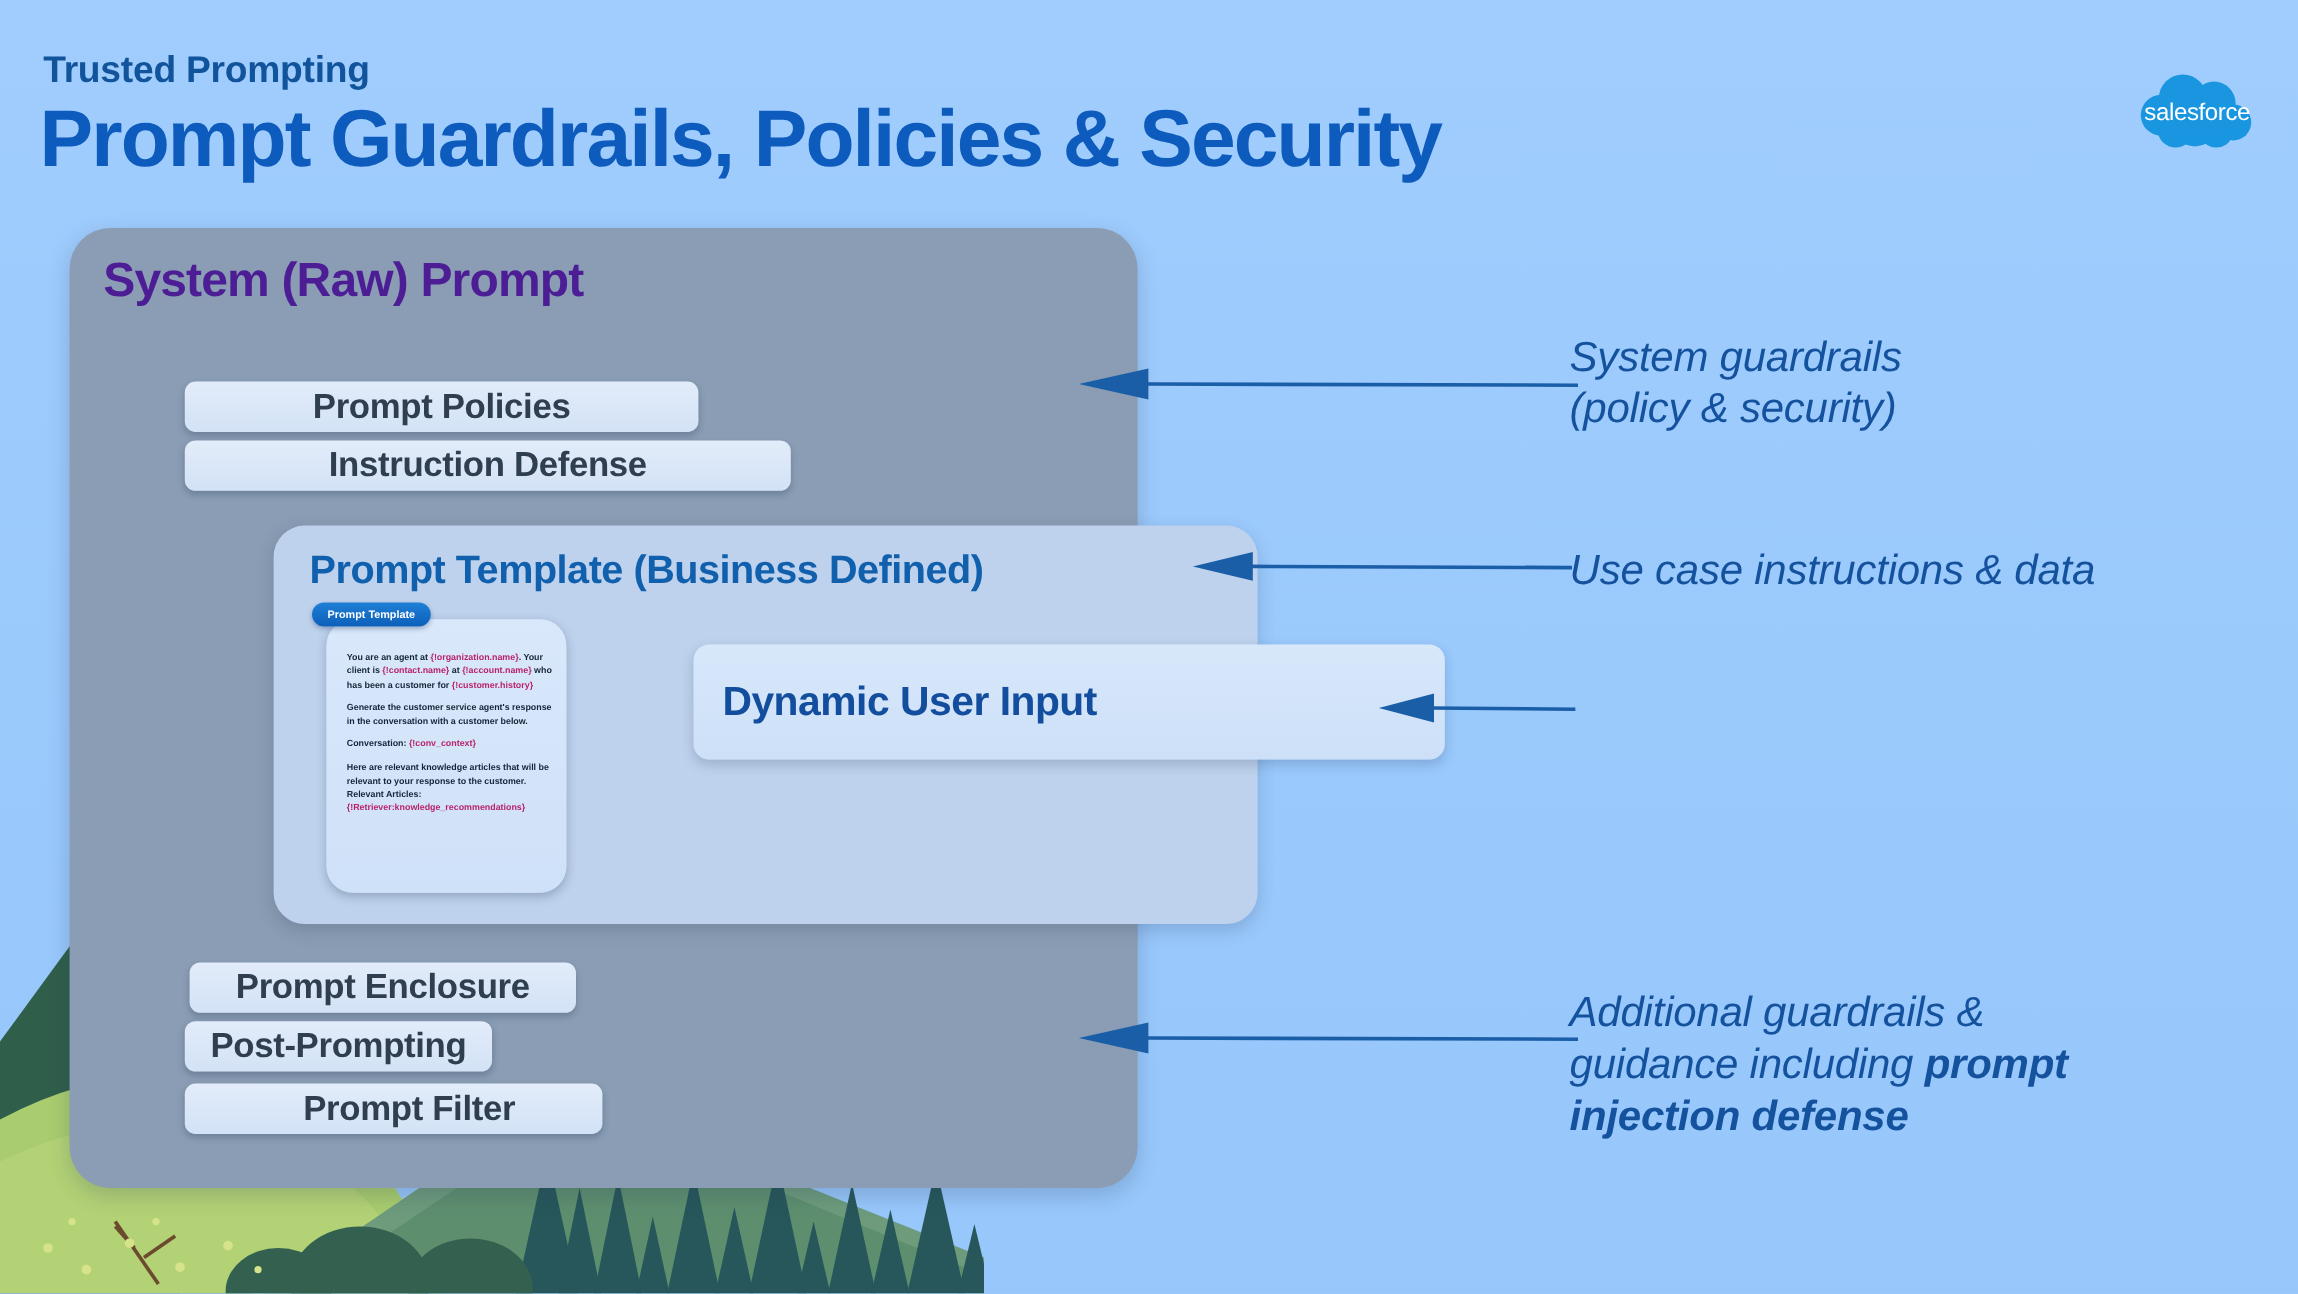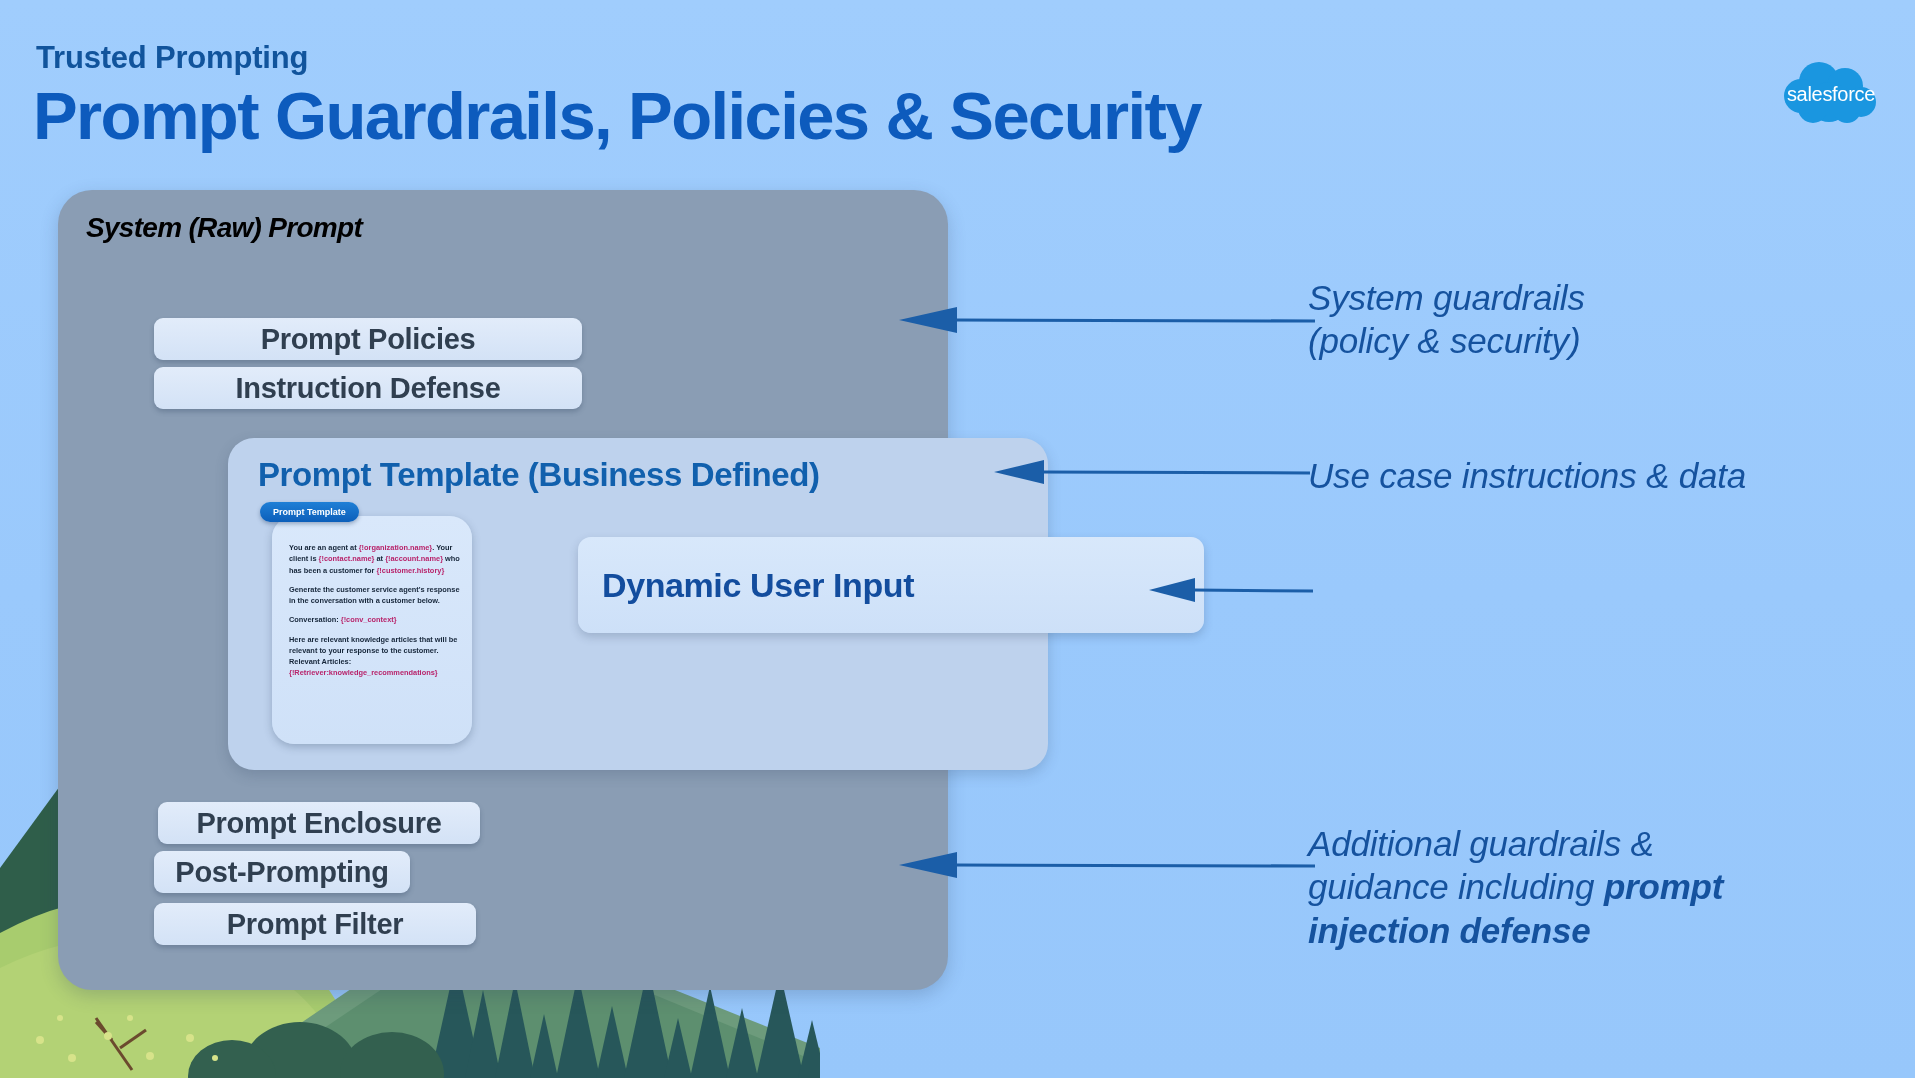--- a/index.html
+++ b/index.html
@@ -80,25 +80,24 @@
     width: 890px;
     height: 800px;
     background: #8a9db4;
     border-radius: 34px;
     box-shadow: 0 6px 18px rgba(40, 60, 90, 0.22);
   }
   .system-title {
     position: absolute;
     left: 28px;
     top: 22px;
-    font-size: 28px;
-    font-weight: 700;
-    color: #000000;
+    font-size: 40px;
+    font-weight: 700;
+    color: #4c1d95;
     letter-spacing: -0.7px;
-    font-style: italic;
   }
 
   
   .pill {
     position: absolute;
     background: linear-gradient(180deg, #e2ecfa 0%, #d3e2f6 100%);
     border-radius: 9px;
     box-shadow: 0 3px 5px rgba(40, 60, 90, 0.28);
     display: flex;
     align-items: center;
@@ -272,31 +271,31 @@
     </svg>
     <div class="sf-word">salesforce</div>
   </div>
 
   <div class="system-panel">
     <div class="system-title">System (Raw) Prompt</div>
 
     <div class="pill" style="left:48px; top:128px; width:428px; height:42px;">
       <span>Prompt Policies</span>
     </div>
-    <div class="pill" style="left:48px; top:177px; width:428px; height:42px;">
+    <div class="pill" style="left:48px; top:177px; width:505px; height:42px;">
       <span>Instruction Defense</span>
     </div>
 
     <div class="pill" style="left:52px; top:612px; width:322px; height:42px;">
       <span>Prompt Enclosure</span>
     </div>
     <div class="pill" style="left:48px; top:661px; width:256px; height:42px;">
       <span>Post-Prompting</span>
     </div>
-    <div class="pill" style="left:48px; top:713px; width:322px; height:42px;">
+    <div class="pill" style="left:48px; top:713px; width:322px; height:42px;padding-left:26px;">
       <span>Prompt Filter</span>
     </div>
   </div>
 
   <div class="template-panel">
     <div class="template-title">Prompt Template (Business Defined)</div>
 
     <div class="mini-card">
       <div class="mini-badge">Prompt Template</div>
       <div class="mini-body">

